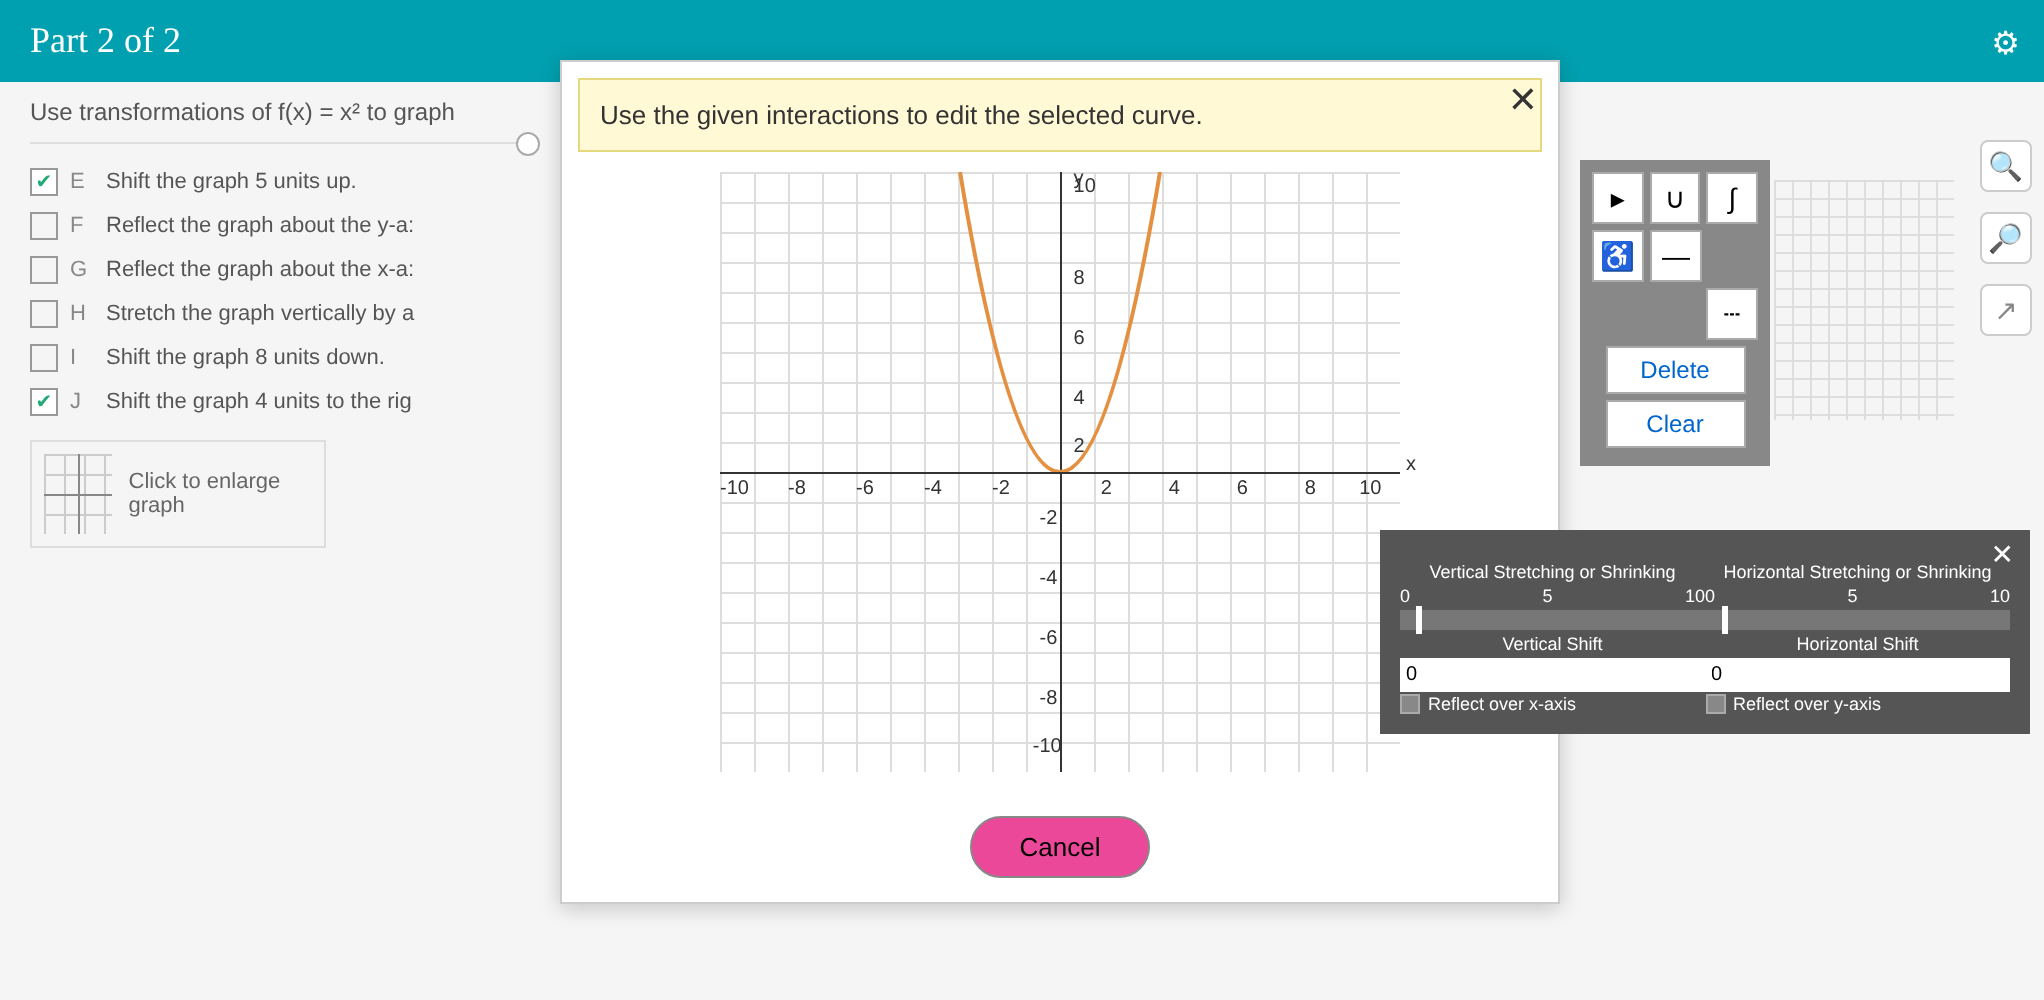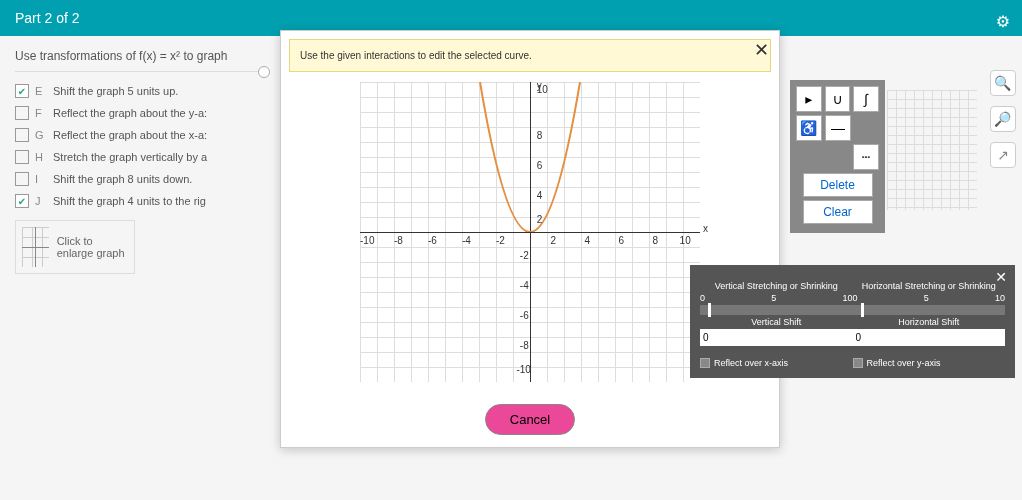--- a/index.html
+++ b/index.html
@@ -1,38 +1,38 @@
 <!DOCTYPE html>
 <html><head>
 <meta charset="utf-8">
 <style>
 * { box-sizing: border-box; margin: 0; padding: 0; }
 body { font-family: Arial, sans-serif; background: #f5f5f5; width: 1022px; height: 500px; overflow: hidden; position: relative; }
-.header { background: #00a0b0; color: white; padding: 10px 15px; font-size: 14px; display: flex; justify-content: space-between; align-items: center; }
+.header { background: #00a0b0; color: white; padding: 10px 15px; font-size: 18px; display: flex; justify-content: space-between; align-items: center; font-family: Liberation Serif, serif; }
 .gear { color: white; font-size: 16px; position: absolute; right: 12px; top: 12px; }
 .main-left { padding: 15px; width: 280px; position: absolute; top: 34px; left: 0; }
 .instr { font-size: 12px; color: #555; margin-bottom: 6px; }
 .formula { font-size: 13px; color: #333; padding-left: 20px; margin-bottom: 12px; }
 .divider { border-top: 1px solid #ddd; margin: 8px 0; position: relative; }
 .divider::after { content: ''; width: 10px; height: 10px; border: 1px solid #aaa; border-radius: 50%; background: white; position: absolute; right: -5px; top: -6px; }
 .options { list-style: none; }
 .options li { display: flex; align-items: center; gap: 6px; padding: 4px 0; font-size: 11px; color: #555; }
 .chk { width: 14px; height: 14px; border: 1px solid #999; display: inline-flex; align-items: center; justify-content: center; font-size: 10px; }
 .chk.checked { background: #fff; color: #2a7; }
 .letter { color: #888; width: 12px; }
 .graph-prompt { font-size: 12px; color: #555; margin-top: 10px; }
-.click-enlarge { display: flex; align-items: center; gap: 8px; margin-top: 8px; border: 1px solid #ddd; padding: 6px; width: 120px; }
+.click-enlarge { display: flex; align-items: center; gap: 8px; margin-top: 8px; border: 1px solid #ddd; padding: 6px; width: 148px; }
 .mini-graph { width: 40px; height: 40px; background: linear-gradient(#ccc 1px, transparent 1px) 0 0/10px 10px, linear-gradient(90deg, #ccc 1px, transparent 1px) 0 0/10px 10px; position: relative; }
 .mini-graph::before, .mini-graph::after { content:''; position:absolute; background:#888; }
 .mini-graph::before { left:50%; top:0; width:1px; height:100%; }
 .mini-graph::after { top:50%; left:0; height:1px; width:100%; }
 
 .modal { position: absolute; top: 30px; left: 280px; width: 500px; background: white; border: 1px solid #ccc; box-shadow: 0 2px 10px rgba(0,0,0,0.2); }
 .modal-close { position: absolute; top: 8px; right: 10px; font-size: 18px; color: #333; cursor: pointer; }
-.banner { background: #fff9d6; border: 1px solid #e5d980; padding: 10px; margin: 8px; font-size: 10px; color: #333; }
+.banner { background: #fff9d6; border: 1px solid #e5d980; padding: 10px; margin: 8px; font-size: 13px; color: #333; }
 .graph-area { width: 340px; height: 300px; margin: 10px auto; position: relative; }
 .grid { position: absolute; inset: 0; background-image: linear-gradient(#ddd 1px, transparent 1px), linear-gradient(90deg, #ddd 1px, transparent 1px); background-size: 17px 15px; }
 .axis-x { position: absolute; top: 50%; left: 0; right: 0; height: 1px; background: #333; }
 .axis-y { position: absolute; left: 50%; top: 0; bottom: 0; width: 1px; background: #333; }
 .parabola { position: absolute; left: 50%; top: 0; transform: translateX(-50%); }
 .axis-label { position: absolute; font-size: 10px; color: #333; }
 .btns { display: flex; justify-content: center; gap: 15px; padding: 12px; }
 .btn { padding: 7px 24px; border-radius: 18px; font-size: 13px; cursor: pointer; }
 .btn-cancel { background: #ec4899; border: 1px solid #888; }
 .btn-save { background: #111; color: white; border: none; }
@@ -49,21 +49,21 @@
 
 .transform-panel { position: absolute; top: 265px; left: 690px; width: 325px; background: #555; color: white; padding: 10px; font-size: 10px; }
 .transform-close { position: absolute; top: 4px; right: 8px; font-size: 14px; cursor: pointer; }
 .tp-row { display: flex; margin-top: 6px; }
 .tp-col { flex: 1; }
 .tp-label { text-align: center; font-size: 9px; margin-bottom: 2px; }
 .tp-scale { display: flex; justify-content: space-between; font-size: 9px; }
 .tp-slider { width: 100%; height: 10px; background: #777; position: relative; margin: 2px 0; }
 .tp-slider::after { content:''; position:absolute; left:8px; top:-2px; width:3px; height:14px; background:white; }
 .tp-input { width: 100%; padding: 3px; font-size: 10px; background: white; color: black; border: none; }
-.tp-check { display: flex; align-items: center; gap: 4px; margin-top: 12px; font-size: 9px; }
+.tp-check { display: flex; align-items: center; gap: 4px; margin-top: 1px; font-size: 9px; }
 .tp-check-box { width: 10px; height: 10px; background: #888; border: 1px solid #aaa; }
 </style>
 </head>
 <body>
 
 <div class="header">
   <span>Part 2 of 2</span>
 </div>
 <span class="gear">⚙</span>
 

